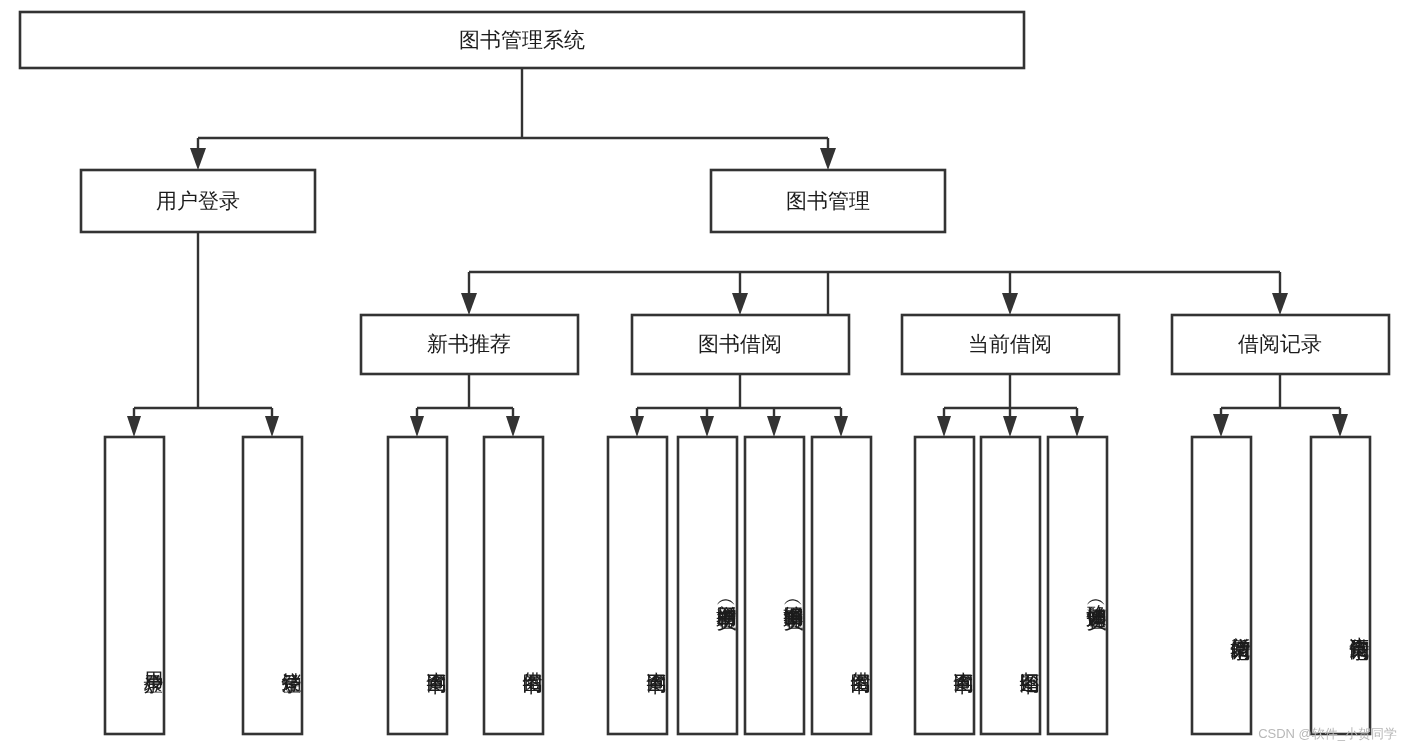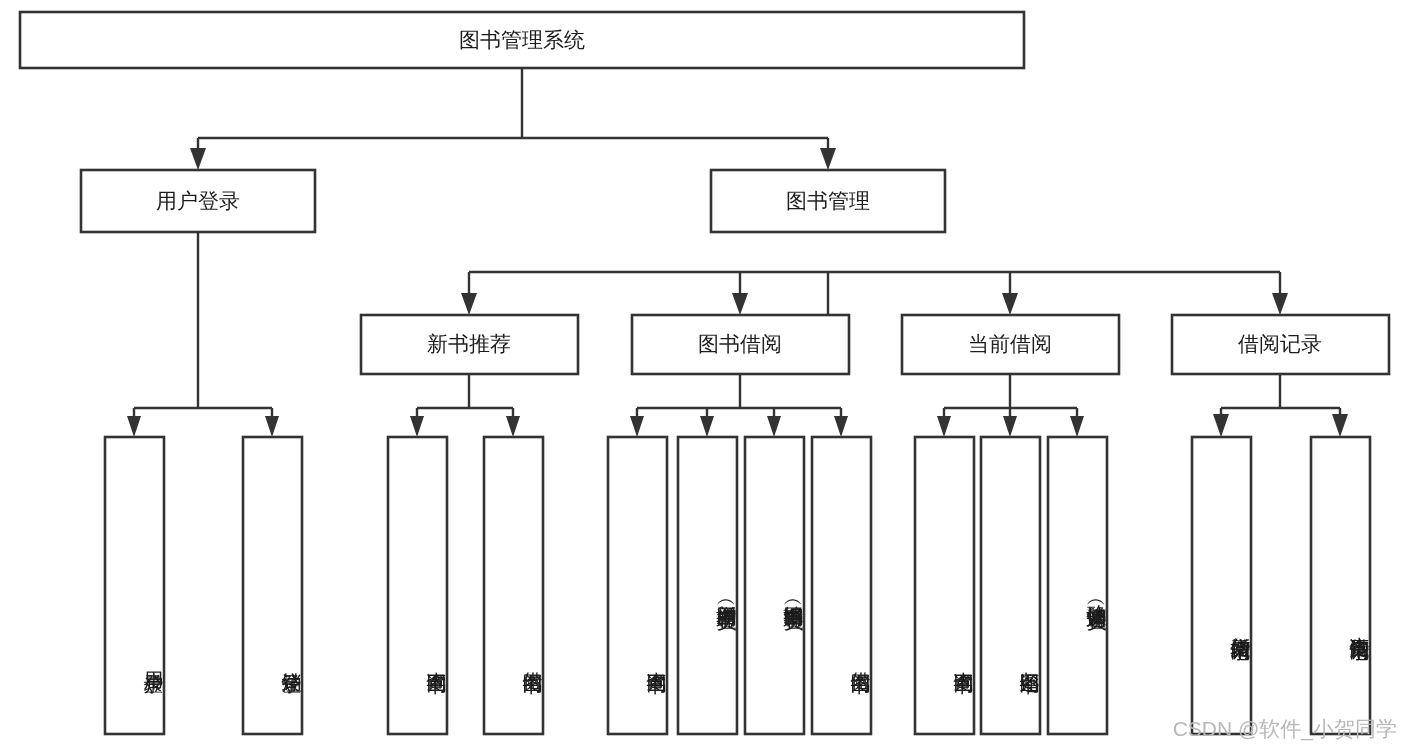--- a/index.html
+++ b/index.html
@@ -62,21 +62,21 @@
     align-items: flex-start;
     justify-content: center;
     white-space: nowrap;
     pointer-events: none;
   }
   .watermark {
     position: absolute;
     right: 8px;
     bottom: 4px;
     font-family: "Liberation Sans", "DejaVu Sans", sans-serif;
-    font-size: 21px;
+    font-size: 13px;
     color: #b8b8b8;
     white-space: nowrap;
     user-select: none;
   }
 </style>
 </head>
 <body>
 
 <div id="diagram-root">
 

